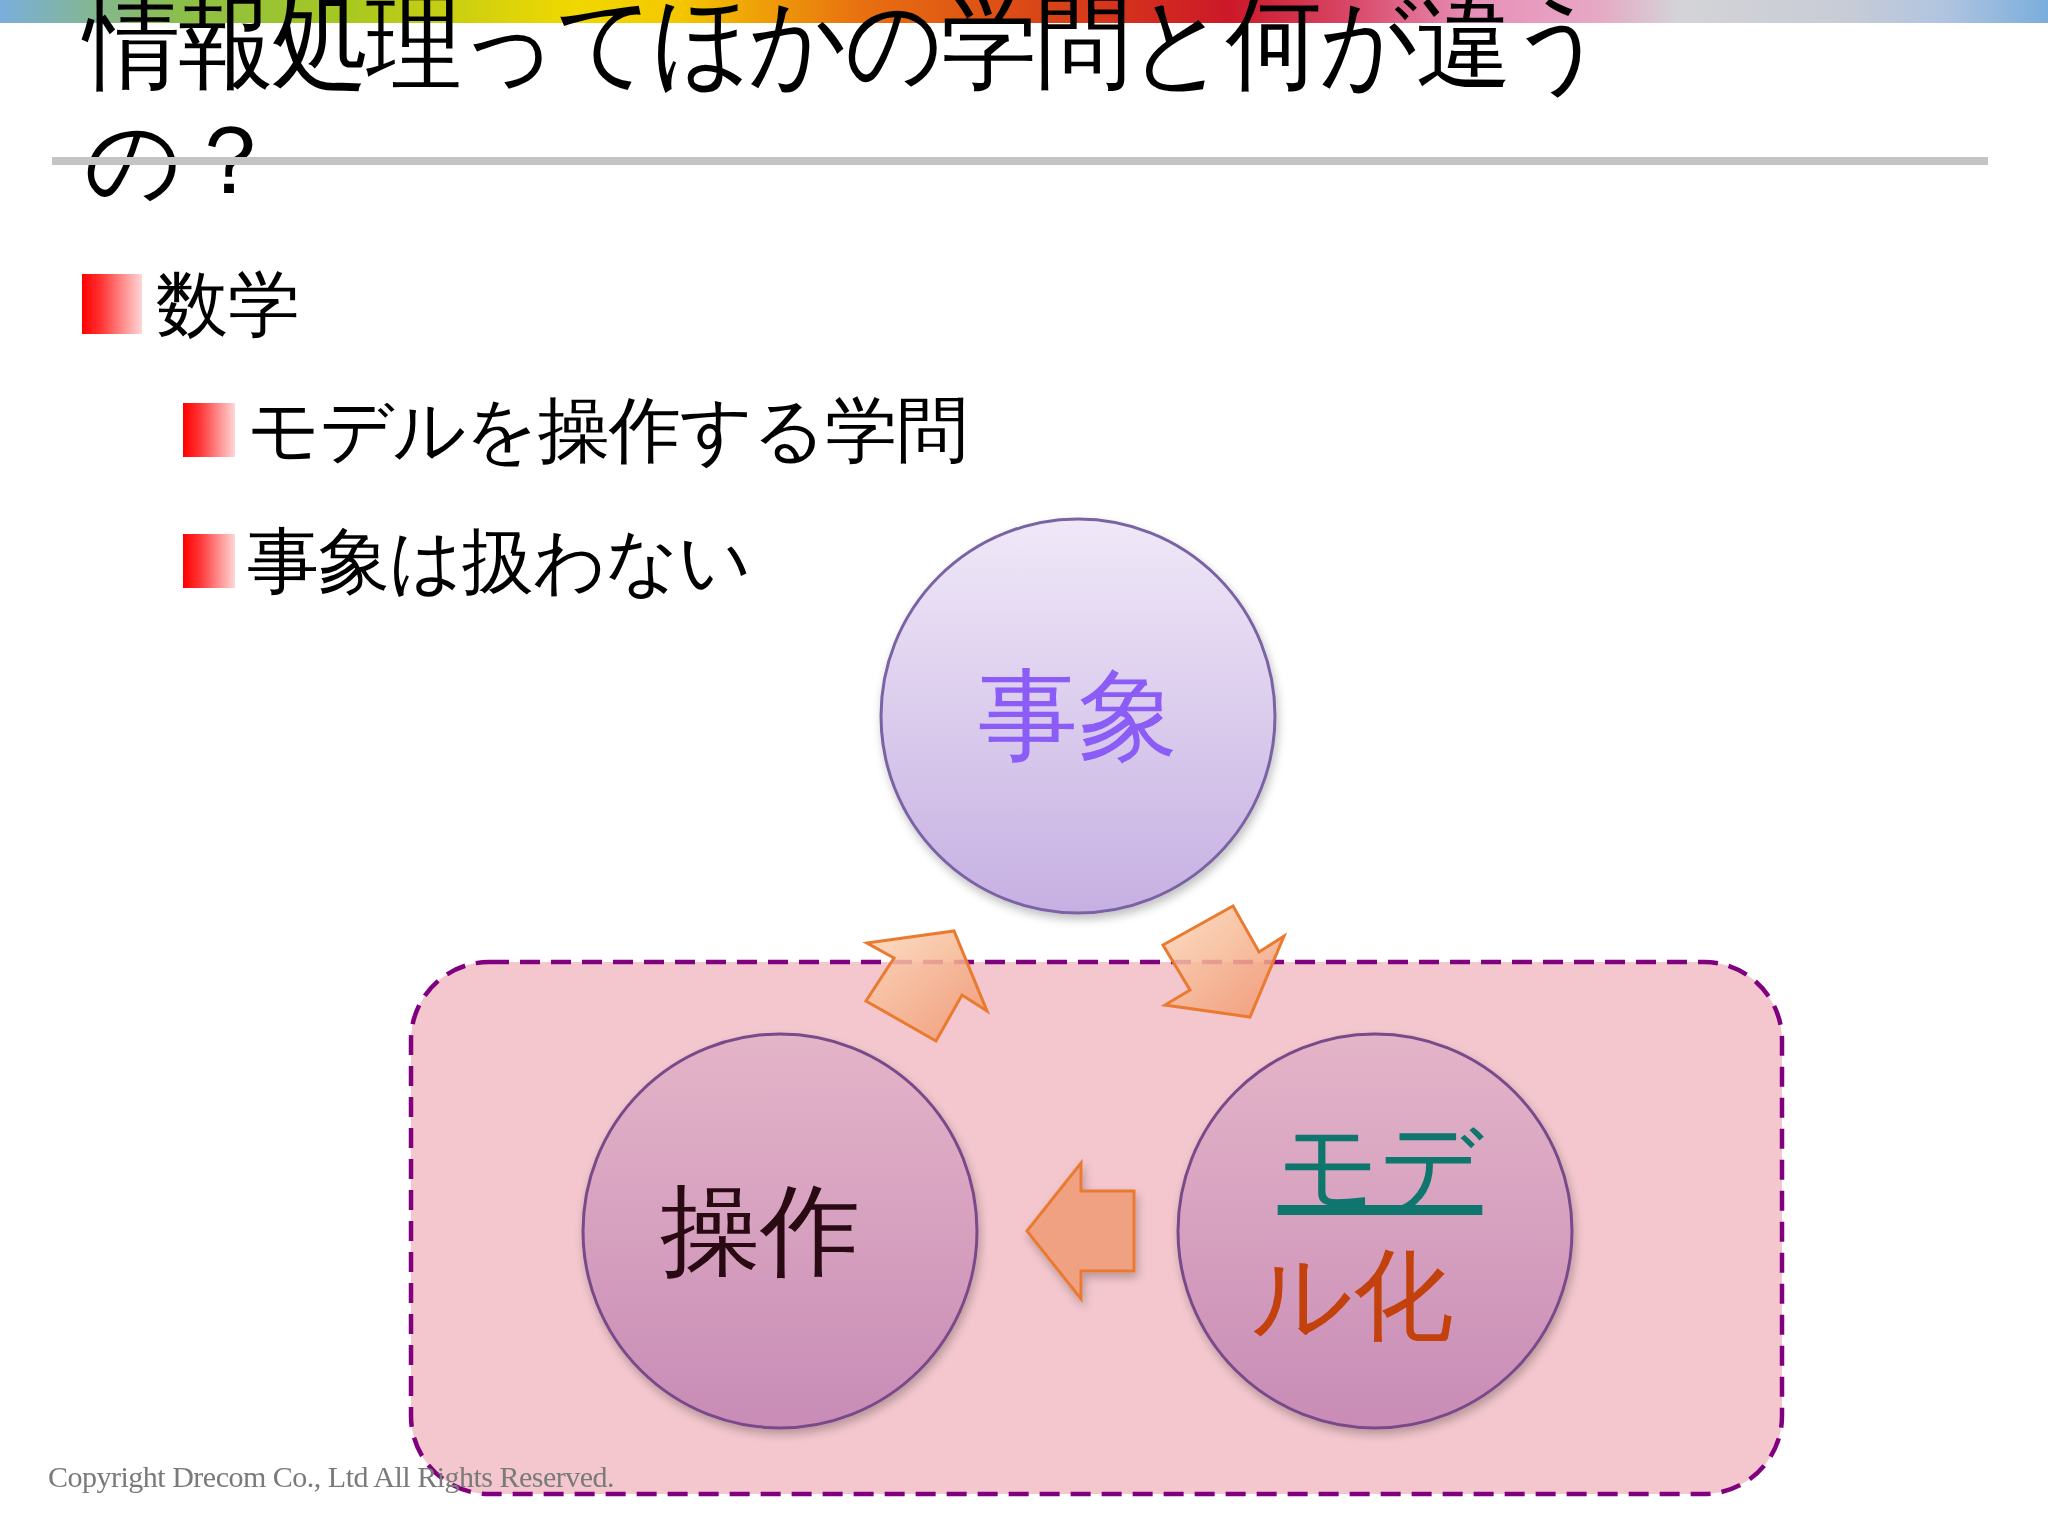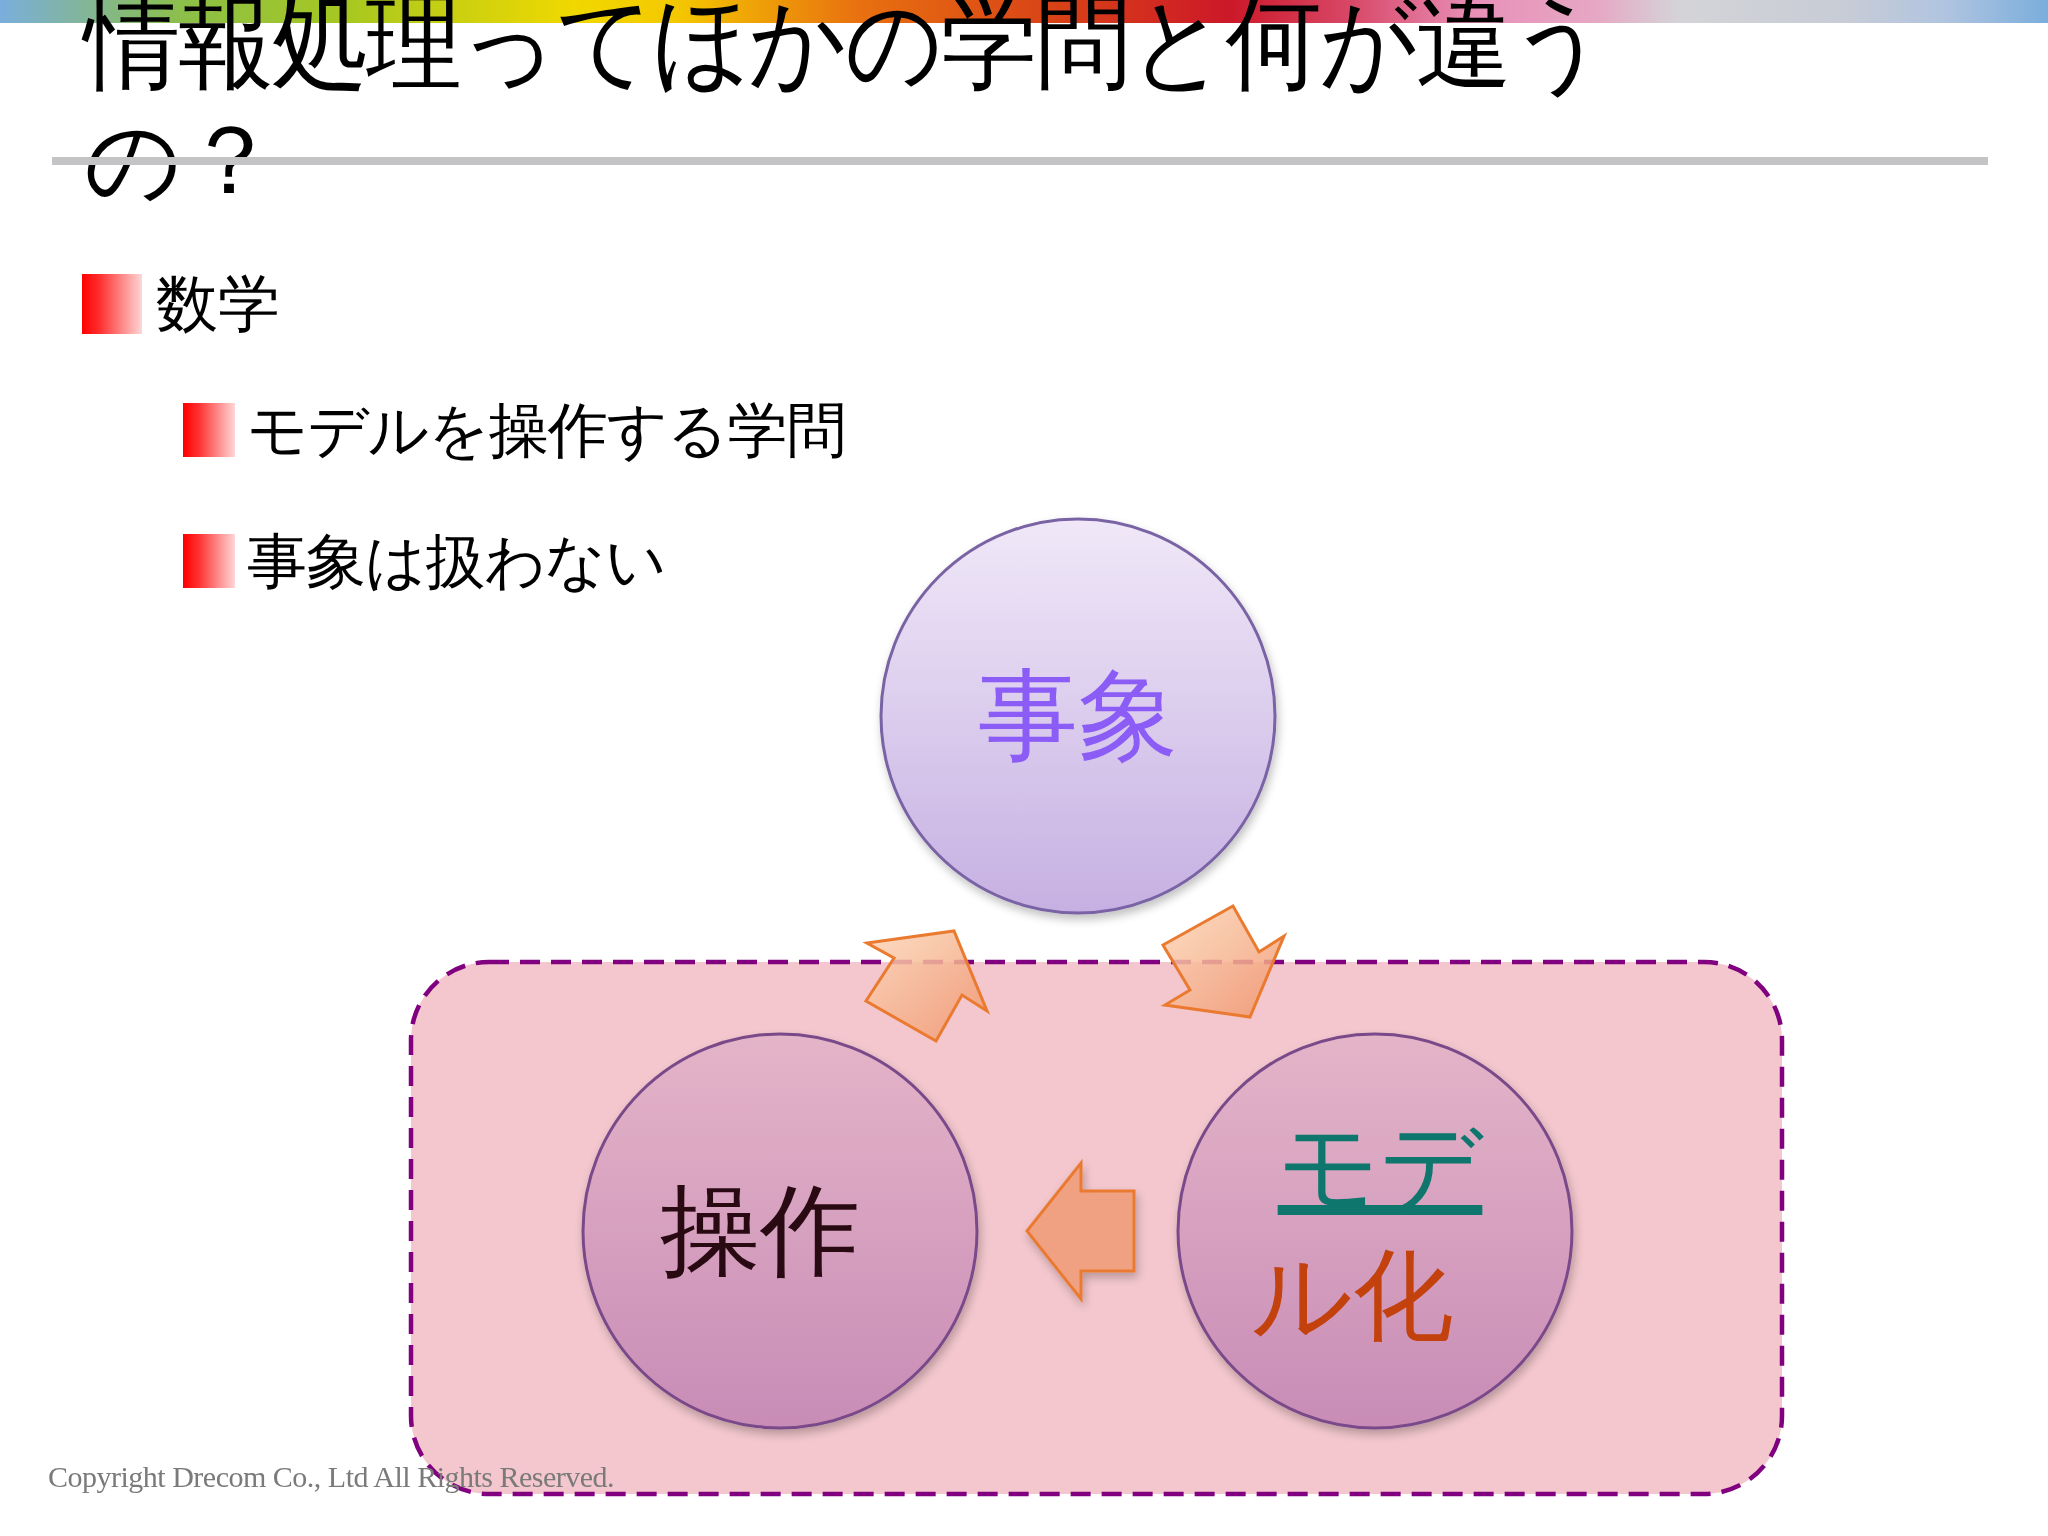--- a/index.html
+++ b/index.html
@@ -6,24 +6,24 @@
     body { width:2048px; height:1536px; position:relative; overflow:hidden; background:#ffffff;
            font-family:"DejaVu Serif","Liberation Serif",serif; color:#000; }
     .top-band { position:absolute; left:0; top:0; width:2048px; height:23px;
       background:linear-gradient(90deg,#7aaedc 0%,#8cbf48 9%,#a8c820 17%,#f0d800 28%,#f4c800 33%,#e87010 42%,#d84018 52%,#cc1828 60%,#d84868 66%,#e890b8 72%,#e6a8c4 78%,#d4d4d8 82%,#c8ccd6 90%,#b0c4e0 95%,#7aaedc 100%); }
     .title { position:absolute; left:84px; top:-22px; width:1760px; font-size:96px; line-height:120px;
       letter-spacing:-2px; transform:scaleY(1.08); transform-origin:top left; white-space:nowrap; }
     .title-line2 { position:absolute; left:84px; top:100px; font-size:96px; line-height:120px; }
     .title-rule { position:absolute; left:52px; top:157px; width:1936px; height:8px; background:#c4c4c6; }
     .bullet-l1 { position:absolute; left:82px; top:254px; display:flex; align-items:center; }
     .sq1 { width:60px; height:60px; background:linear-gradient(90deg,#ff0000 0%,#ff3030 30%,#ff9090 70%,#ffd6d6 100%); margin-right:14px; }
-    .t1 { font-size:62px; line-height:100px; }
+    .t1 { font-size:72px; line-height:100px; }
     .bullet-l2 { position:absolute; left:183px; display:flex; align-items:center; }
     .sq2 { width:52px; height:54px; background:linear-gradient(90deg,#ff0000 0%,#ff3030 30%,#ff9090 70%,#ffd6d6 100%); margin-right:12px; }
-    .t2 { font-size:60px; line-height:90px; letter-spacing:-1px; }
+    .t2 { font-size:72px; line-height:90px; letter-spacing:-1px; }
     .diagram { position:absolute; left:0; top:0; width:2048px; height:1536px; }
     .circle-label { position:absolute; text-align:center; font-size:100px; line-height:112px; }
     .copyright { position:absolute; left:48px; top:1460px; font-family:Liberation Serif, serif;
       font-size:30px; color:#7a7a7a; letter-spacing:-0.5px; white-space:nowrap; }
   </style>
 </head>
 <body>
 
 <div class="top-band"></div>
 

